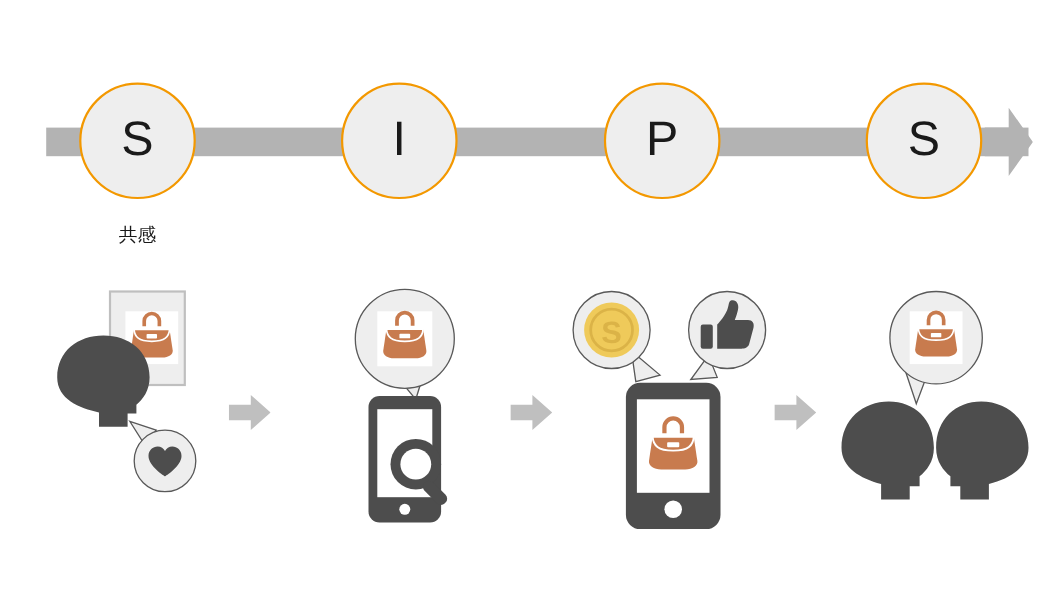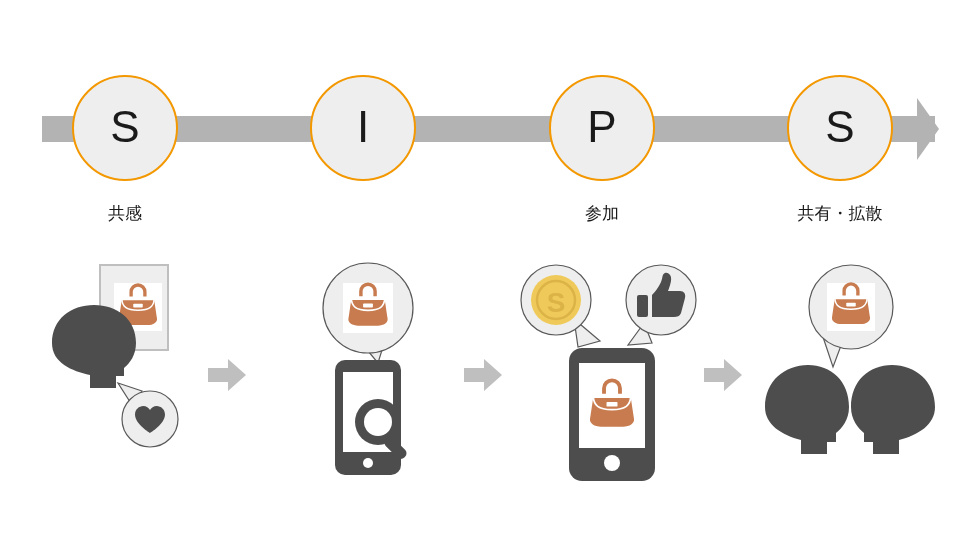--- a/index.html
+++ b/index.html
@@ -70,22 +70,20 @@
     <span>I</span>
   </div>
   <div class="abs step-circle" style="left:549px;">
     <span>P</span>
   </div>
   <div class="abs step-circle" style="left:787px;">
     <span>S</span>
   </div>
 
   <div class="abs step-label" style="left:35px;">共感</div>
-  <div class="abs step-label" style="left:512px;">参加</div>
-  <div class="abs step-label" style="left:750px;">共有・拡散</div>
 
   <div class="abs scene" style="left:40px;width:200px;">
     <svg width="200" height="230" viewBox="0 0 200 230">
 
       <rect x="60" y="10" width="68" height="85" fill="#eeeeee" stroke="#bfbfbf" stroke-width="2"></rect>
       <rect x="74" y="28" width="48" height="48" fill="#ffffff"></rect>
 
       <g transform="translate(98,53) scale(0.95)">
         <path d="M-9,-17 a9,9 0 0 1 18,0 l0,5 l-3.5,0 l0,-5 a5.5,5.5 0 0 0 -11,0 l0,5 l-3.5,0 z" fill="#c87b4e"></path>
         <path d="M-17,-9 L17,-9 C17,-9 18.5,1 20,11 C20.5,15 16,18 10,18 L-10,18 C-16,18 -20.5,15 -20,11 C-18.5,1 -17,-9 -17,-9 Z" fill="#c87b4e"></path>

